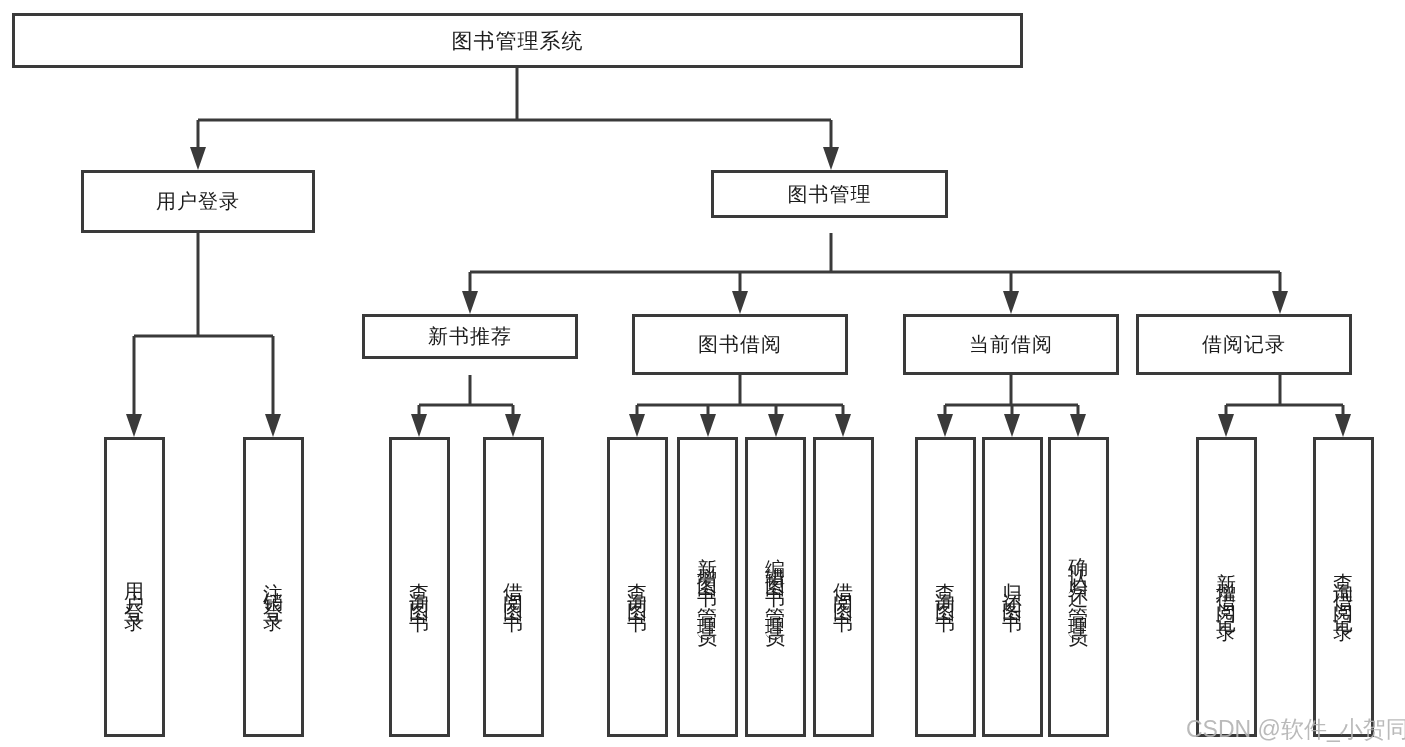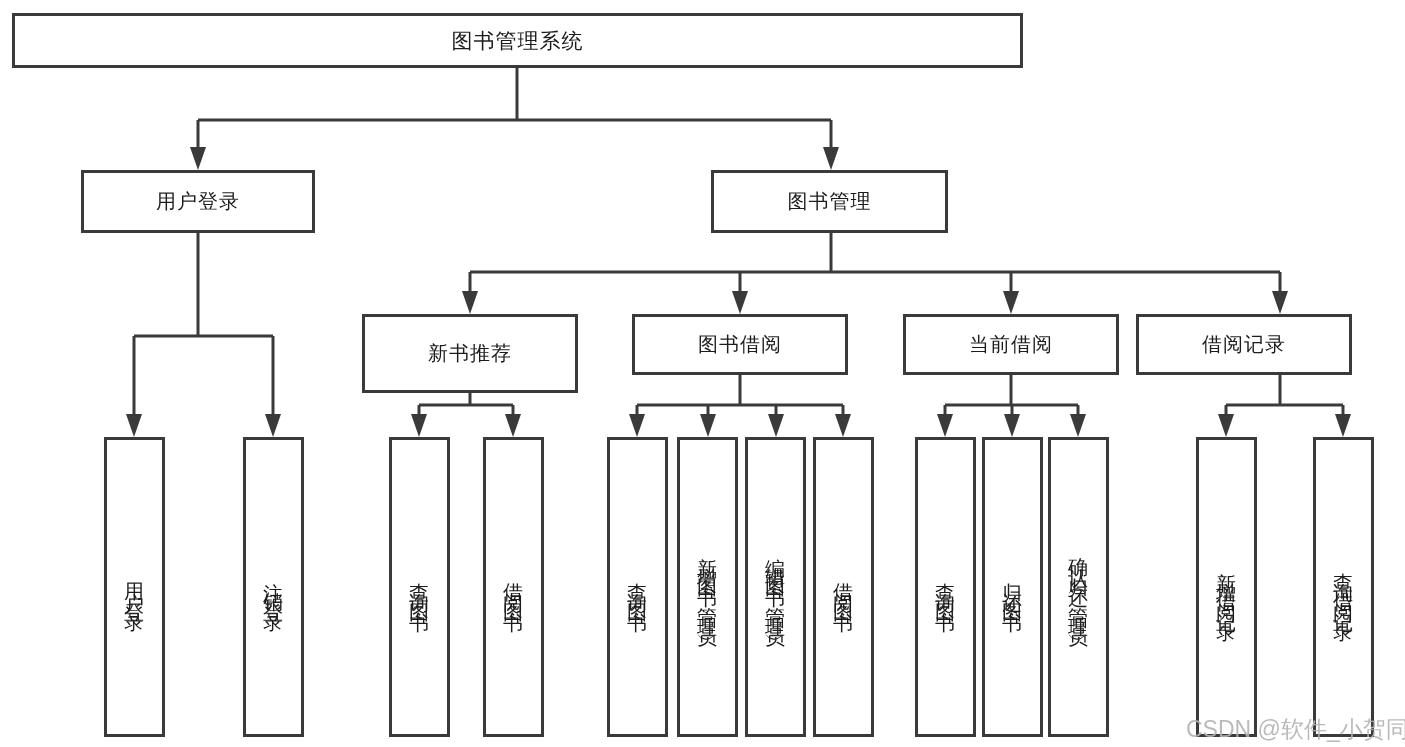--- a/index.html
+++ b/index.html
@@ -133,25 +133,25 @@
     </g>
   </svg>
 
   <div class="node hbox root" style="left:12px;top:13px;width:1011px;height:55px">
     <span>图书管理系统</span>
   </div>
 
   <div class="node hbox" style="left:81px;top:170px;width:234px;height:63px">
     <span>用户登录</span>
   </div>
-  <div class="node hbox" style="left:711px;top:170px;width:237px;height:63px">
+  <div class="node hbox" style="left:711px;top:170px;width:237px;height:48px">
     <span>图书管理</span>
   </div>
 
-  <div class="node hbox" style="left:362px;top:314px;width:216px;height:79px">
+  <div class="node hbox" style="left:362px;top:314px;width:216px;height:45px">
     <span>新书推荐</span>
   </div>
   <div class="node hbox" style="left:632px;top:314px;width:216px;height:61px">
     <span>图书借阅</span>
   </div>
   <div class="node hbox" style="left:903px;top:314px;width:216px;height:61px">
     <span>当前借阅</span>
   </div>
   <div class="node hbox" style="left:1136px;top:314px;width:216px;height:61px">
     <span>借阅记录</span>

